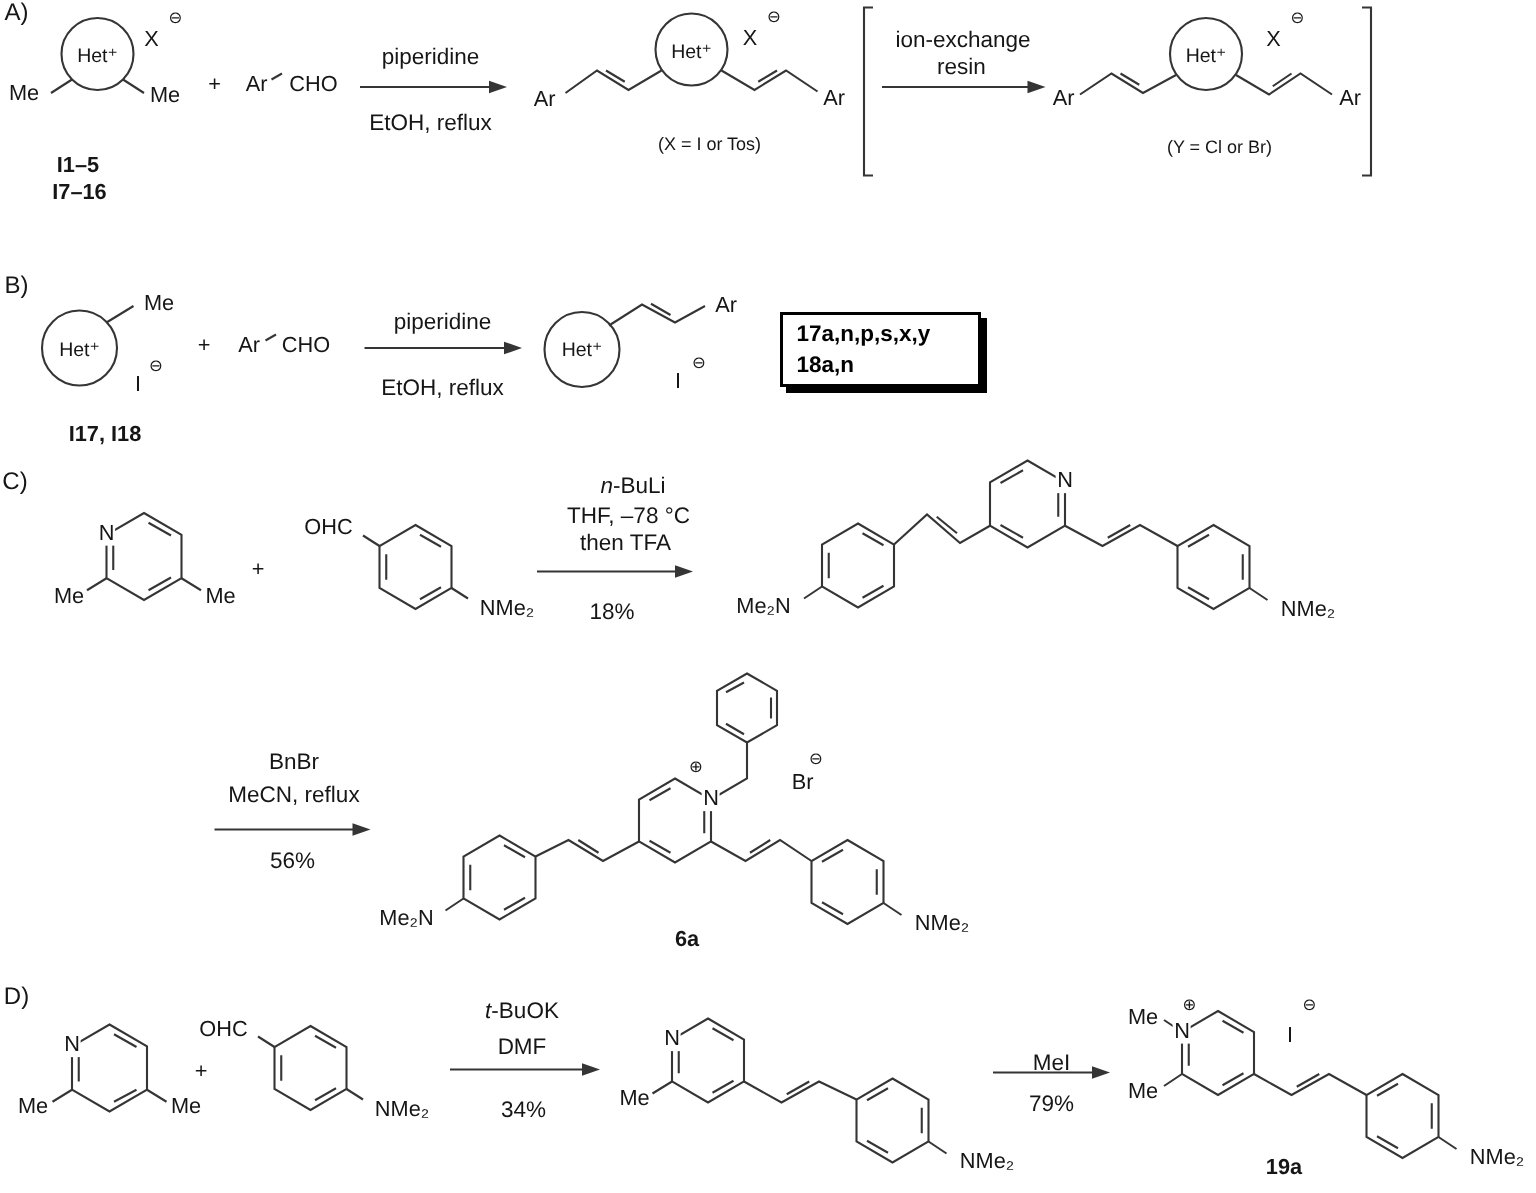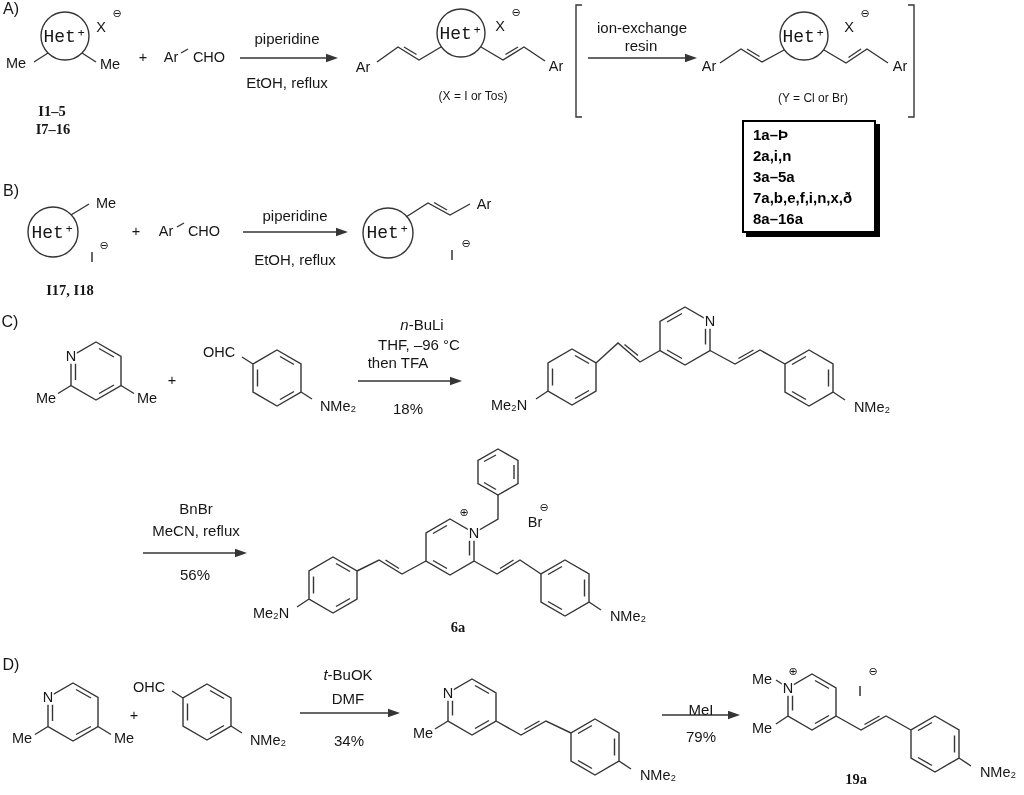--- a/index.html
+++ b/index.html
@@ -2,25 +2,25 @@
 <html><head>
 <meta charset="utf-8">
 <style>
   html,body{margin:0;padding:0;background:#fff;}
   body{width:1024px;height:795px;font-family:"Liberation Sans","DejaVu Sans",sans-serif;color:#151515;}
   .canvas{position:relative;width:1024px;height:795px;background:#fff;overflow:hidden;}
   svg.art{position:absolute;left:0;top:0;}
   .lbl{position:absolute;transform:translate(-50%,-50%);font-size:14.5px;line-height:1;
        white-space:nowrap;background:#fff;padding:0 1px;color:#161616;}
   .nobg{background:transparent;padding:0;}
-  .het{font-size:18px;background:transparent;font-family:Liberation Mono, monospace;}
+  .het{font-size:13px;background:transparent;}
   .charge{font-size:11px;padding:0;}
   .cond{font-size:15px;background:transparent;}
   .sec{font-size:16px;background:transparent;}
-  .bold{font-weight:700;font-family:Liberation Serif, serif;}
+  .bold{font-weight:700;}
   .note{font-size:12px;}
   .it{font-style:italic;}
   .cbox{position:absolute;border:2px solid #000;background:#fff;box-shadow:4px 4px 0 0 #000;
         font-weight:700;font-size:15px;line-height:21px;padding:2px 9px;color:#000;width:112px;}
   .cbox div{white-space:nowrap;}
 </style>
 </head>
 <body>
 
 <div class="canvas">
@@ -227,56 +227,53 @@
 <span class="lbl cond" style="left:642px;top:27px;">ion-exchange</span>
 <span class="lbl cond" style="left:641px;top:45px;">resin</span>
 
 <span class="lbl nobg" style="left:709px;top:66px;">Ar</span>
 <span class="lbl het" style="left:804px;top:37px;">Het⁺</span>
 <span class="lbl nobg" style="left:849px;top:27px;">X</span>
 <span class="lbl charge nobg" style="left:865px;top:13px;">⊖</span>
 <span class="lbl nobg" style="left:900px;top:66px;">Ar</span>
 <span class="lbl note nobg" style="left:813px;top:98px;">(Y = Cl or Br)</span>
 
-<div class="cbox" style="left:742px;top:120px;">
-  <div>1a–Þ</div>
-  <div>2a,i,n</div>
-  <div>3a–5a</div>
-  <div>7a,b,e,f,i,n,x,ð</div>
-  <div>8a–16a</div>
-</div>
 
 <span class="lbl sec" style="left:11px;top:191px;">B)</span>
 <span class="lbl het" style="left:53px;top:233px;">Het⁺</span>
 <span class="lbl nobg" style="left:106px;top:203px;">Me</span>
 <span class="lbl nobg" style="left:92px;top:257px;">I</span>
 <span class="lbl charge nobg" style="left:104px;top:245px;">⊖</span>
 <span class="lbl nobg" style="left:136px;top:231px;">+</span>
 <span class="lbl nobg" style="left:166px;top:231px;">Ar</span>
 <span class="lbl nobg" style="left:204px;top:231px;">CHO</span>
 <span class="lbl cond" style="left:295px;top:215px;">piperidine</span>
 <span class="lbl cond" style="left:295px;top:259px;">EtOH, reflux</span>
 <span class="lbl bold nobg" style="left:70px;top:290px;">I17, I18</span>
 
 <span class="lbl het" style="left:388px;top:233px;">Het⁺</span>
 <span class="lbl nobg" style="left:484px;top:204px;">Ar</span>
 <span class="lbl nobg" style="left:452px;top:255px;">I</span>
 <span class="lbl charge nobg" style="left:466px;top:243px;">⊖</span>
 
+<div class="cbox" style="left:520px;top:208px;">
+  <div>17a,n,p,s,x,y</div>
+  <div>18a,n</div>
+</div>
 
 <span class="lbl sec" style="left:10px;top:322px;">C)</span>
 <span class="lbl" style="left:71px;top:356px;">N</span>
 <span class="lbl nobg" style="left:46px;top:398px;">Me</span>
 <span class="lbl nobg" style="left:147px;top:398px;">Me</span>
 <span class="lbl nobg" style="left:172px;top:380px;">+</span>
 <span class="lbl nobg" style="left:219px;top:352px;">OHC</span>
 <span class="lbl nobg" style="left:338px;top:406px;">NMe₂</span>
 <span class="lbl cond" style="left:422px;top:324px;"><span class="it">n</span><span>-BuLi</span></span>
-<span class="lbl cond" style="left:419px;top:344px;">THF, –96 °C</span>
-<span class="lbl cond" style="left:398px;top:362px;">then TFA</span>
+<span class="lbl cond" style="left:419px;top:344px;">THF, –78 °C</span>
+<span class="lbl cond" style="left:417px;top:362px;">then TFA</span>
 <span class="lbl cond" style="left:408px;top:408px;">18%</span>
 
 <span class="lbl" style="left:710px;top:321px;">N</span>
 <span class="lbl nobg" style="left:509px;top:405px;">Me₂N</span>
 <span class="lbl nobg" style="left:872px;top:407px;">NMe₂</span>
 
 <span class="lbl cond" style="left:196px;top:508px;">BnBr</span>
 <span class="lbl cond" style="left:196px;top:530px;">MeCN, reflux</span>
 <span class="lbl cond" style="left:195px;top:574px;">56%</span>
 

